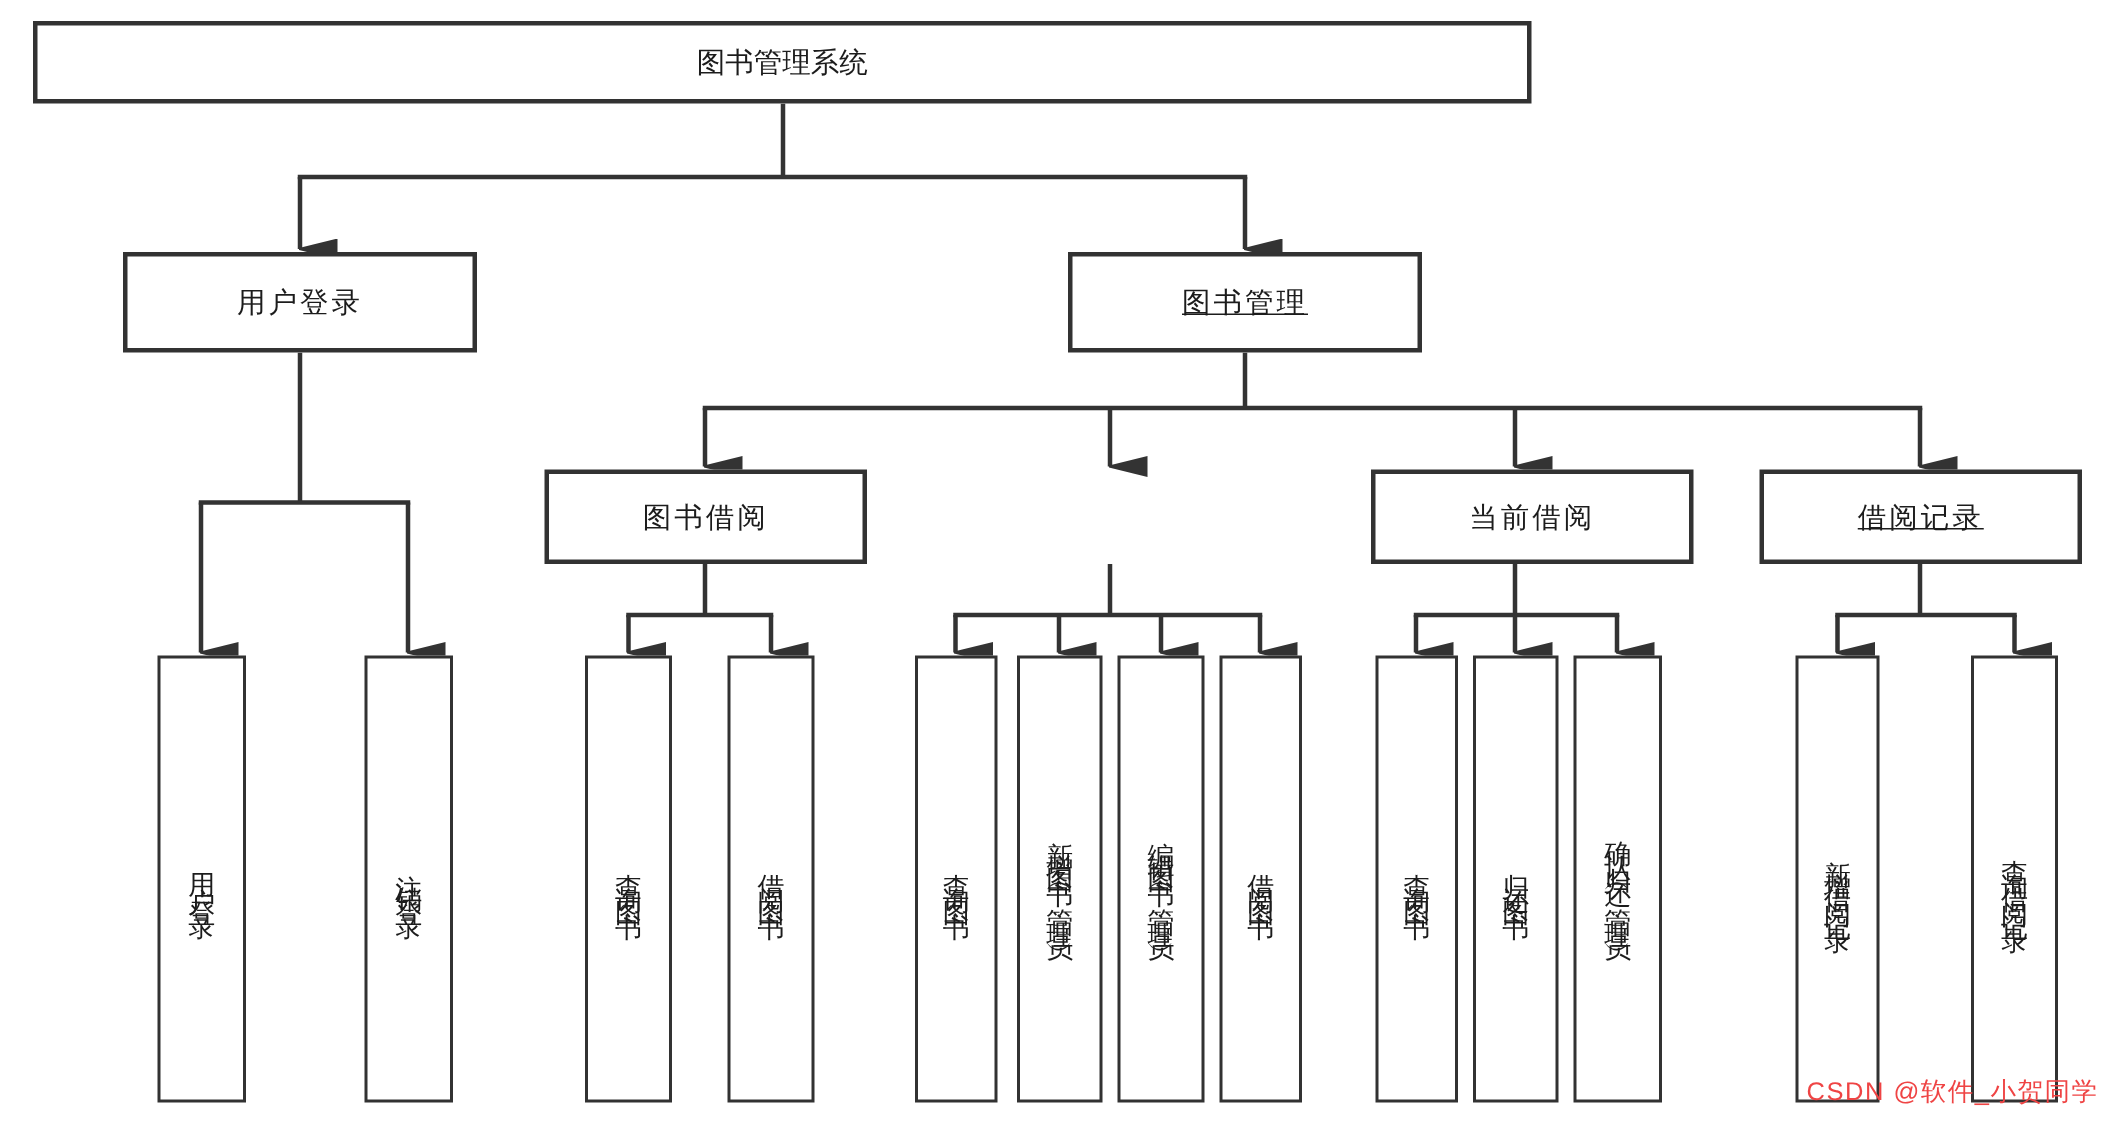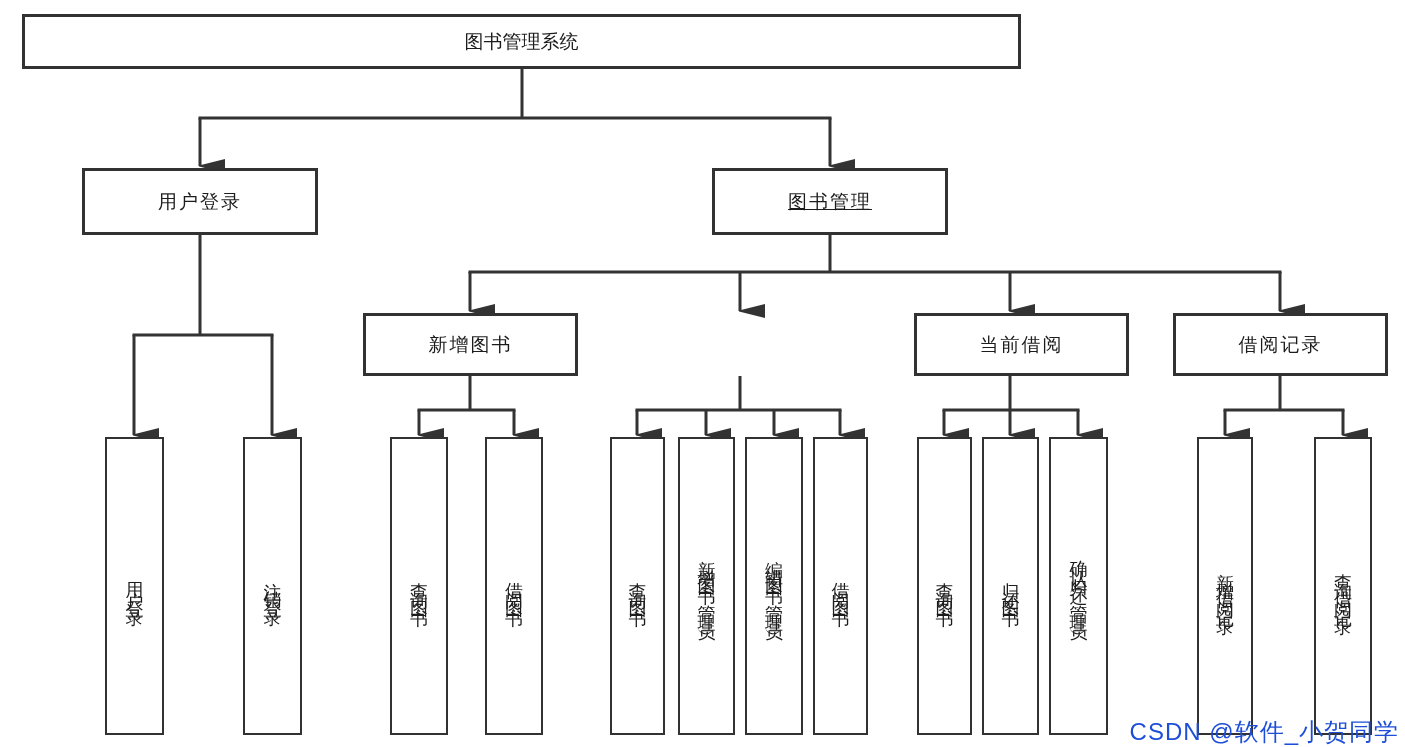--- a/index.html
+++ b/index.html
@@ -53,22 +53,22 @@
     text-orientation: mixed;
     font-size: 18px;
     letter-spacing: 9px;
     line-height: 1;
     white-space: nowrap;
   }
   .watermark {
     position: absolute;
     right: 6px;
     top: 716px;
-    font-size: 24px;
-    color: #1d4ed8;
+    font-size: 17px;
+    color: #ef4444;
     letter-spacing: 1px;
     white-space: nowrap;
   }
 </style>
 </head>
 <body>
 
 <div id="canvas">
 
   <svg id="wires" viewBox="0 0 1405 747" xmlns="http://www.w3.org/2000/svg">
@@ -118,26 +118,26 @@
   </div>
 
   <div class="node hbox l2" style="left:82px;">
     <span>用户登录</span>
   </div>
   <div class="node hbox l2" style="left:712px;text-decoration:underline;">
     <span>图书管理</span>
   </div>
 
   <div class="node hbox l3" style="left:363px;">
-    <span>新增图书</span>
+    <span>图书借阅</span>
   </div>
   <div class="node hbox l3" style="left:914px;text-align:center;">
     <span>当前借阅</span>
   </div>
-  <div class="node hbox l3" style="left:1173px;">
+  <div class="node hbox l3" style="left:1173px;text-decoration:underline;">
     <span>借阅记录</span>
   </div>
 
   <div class="node vbox" style="left:105px;width:59px;">
     <span>用户登录</span>
   </div>
   <div class="node vbox" style="left:243px;width:59px;">
     <span>注销登录</span>
   </div>
   <div class="node vbox" style="left:390px;width:58px;">

